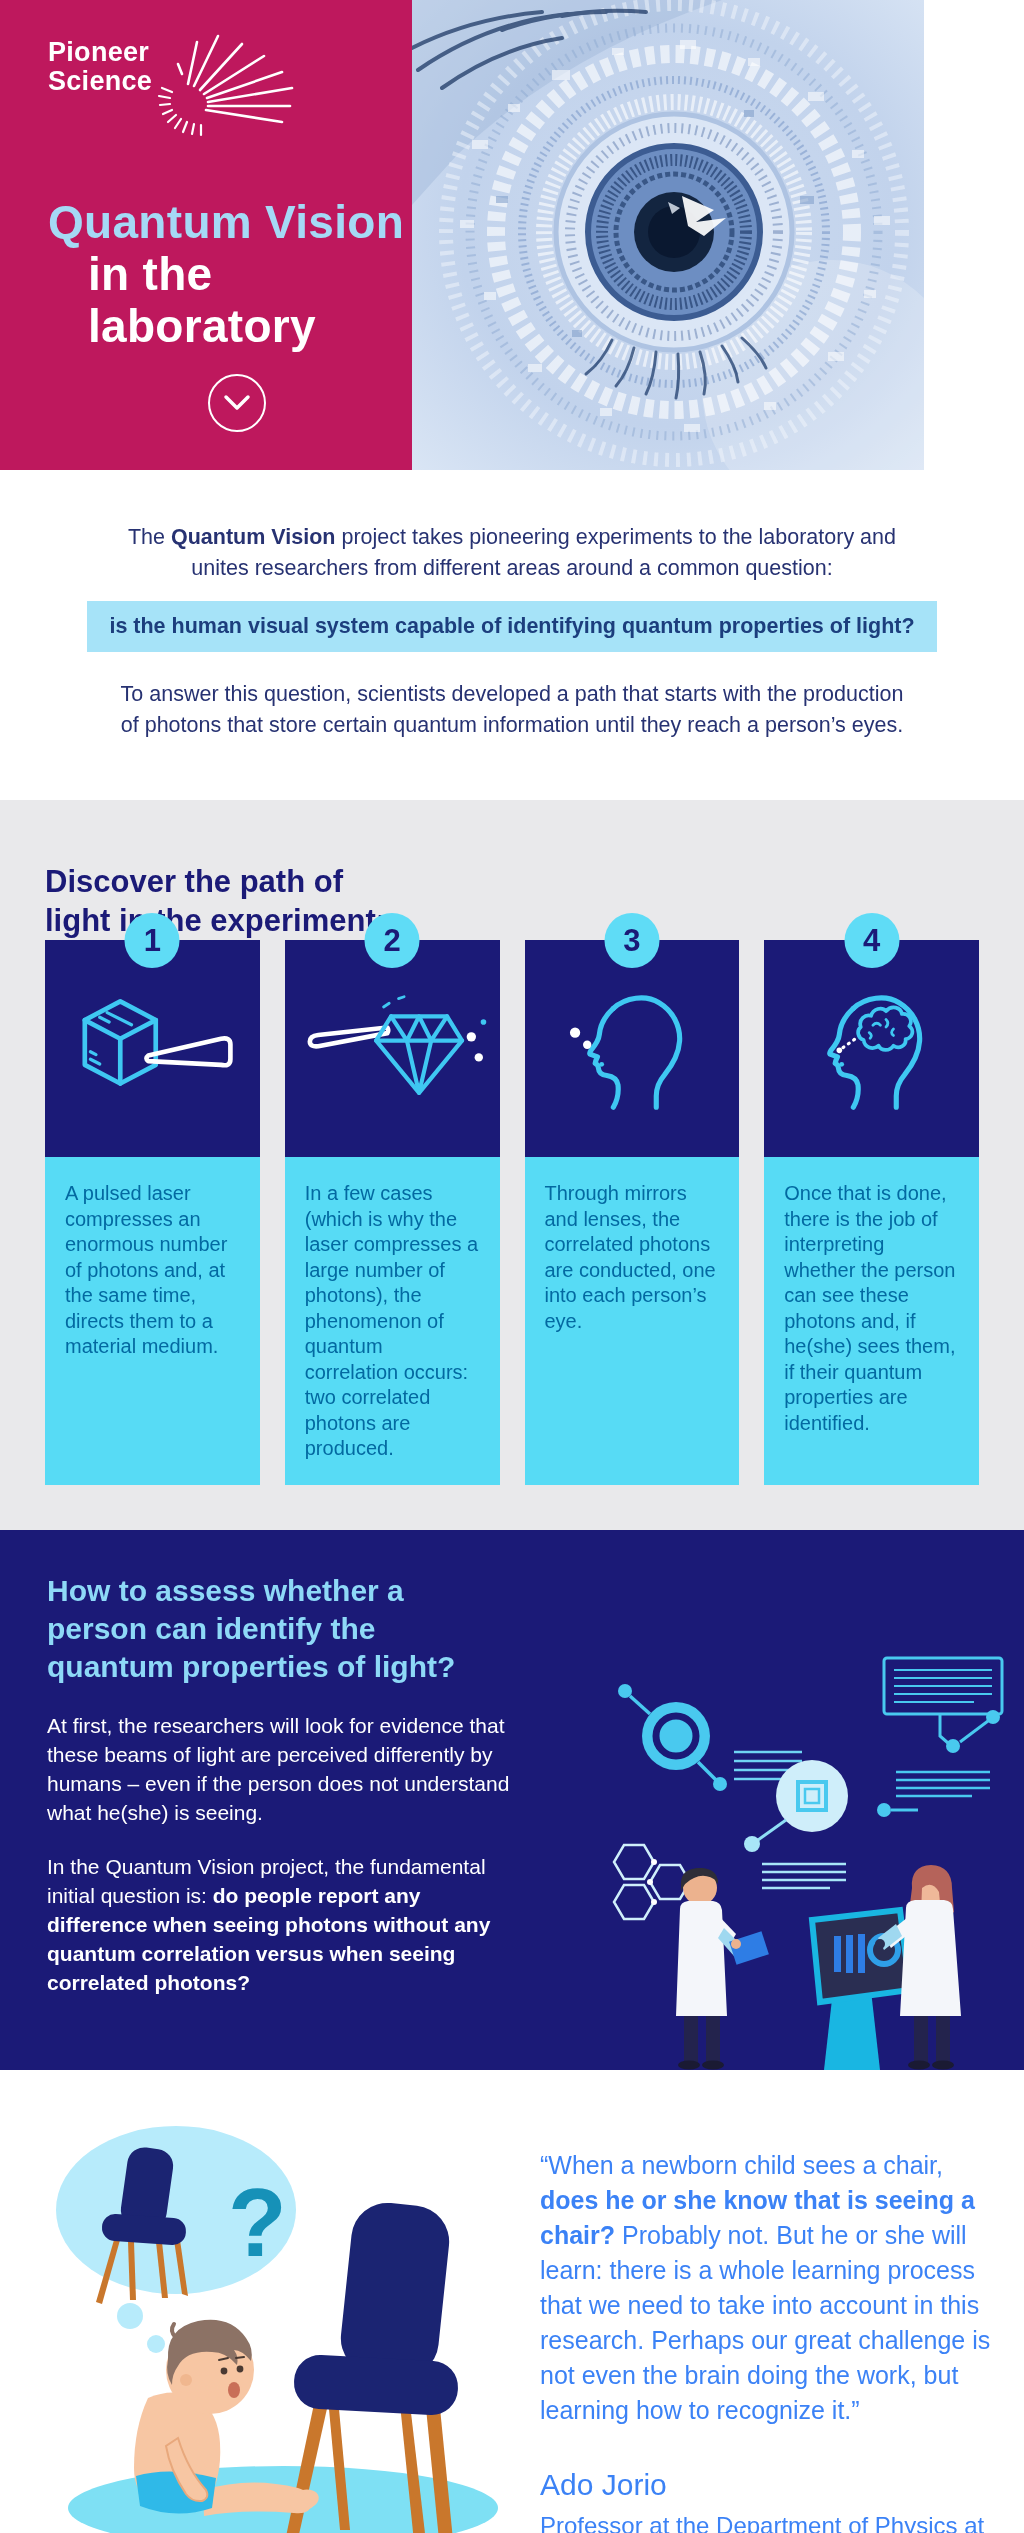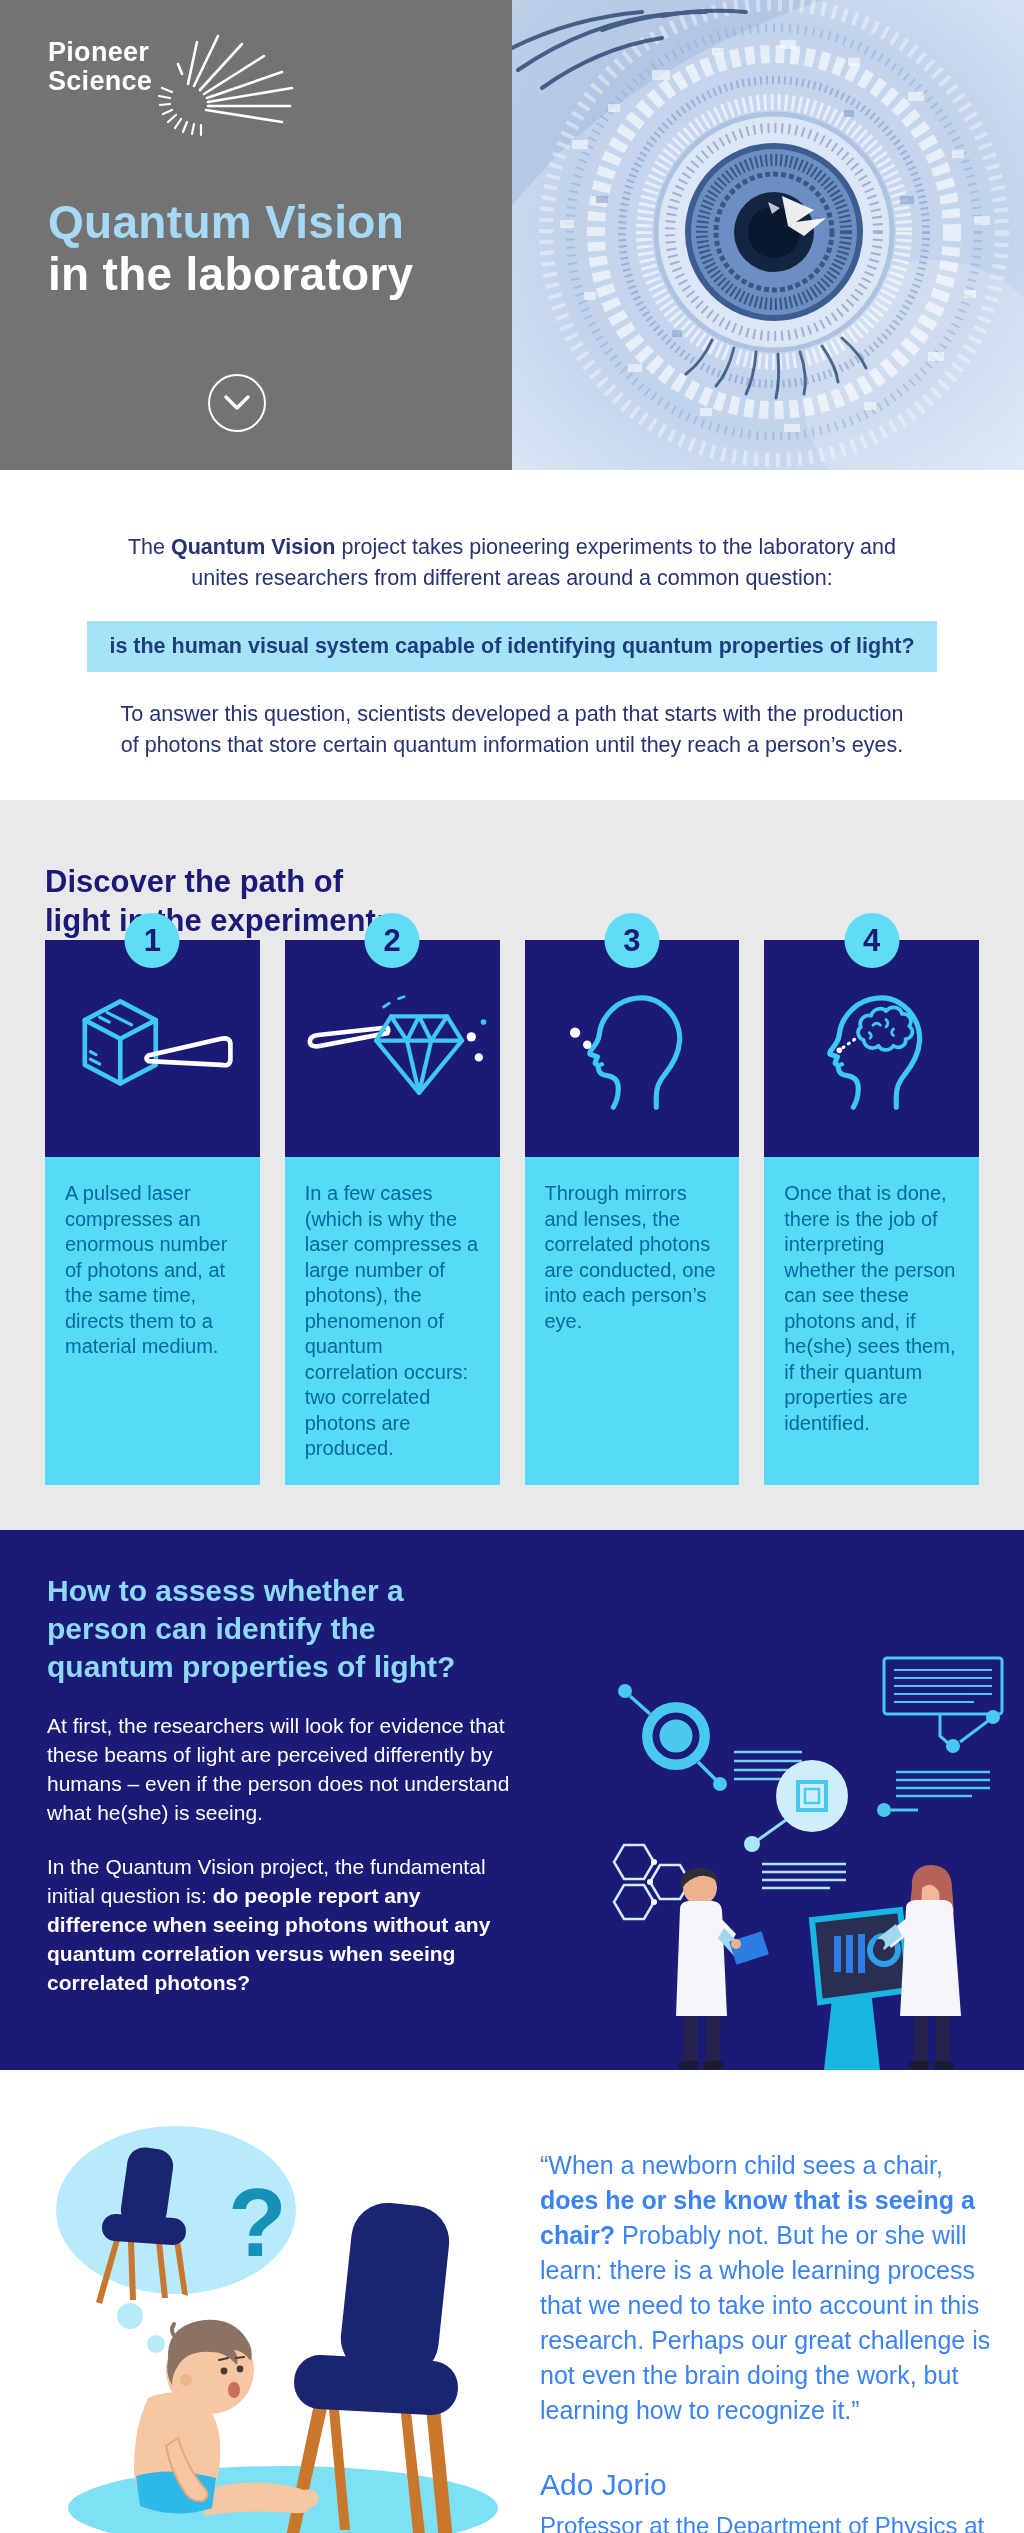--- a/index.html
+++ b/index.html
@@ -3,38 +3,38 @@
 <meta charset="utf-8">
 <style>
   * { box-sizing: border-box; }
   html,body { margin:0; padding:0; background:#ffffff; }
   .page {
     position:relative; width:1024px; height:2533px; margin:0 auto;
     font-family:"Liberation Sans", sans-serif; overflow:hidden; background:#ffffff;
   }
   
   .hero { height:470px; display:flex; }
-  .hero-left { position:relative; width:512px; height:470px; background:#737373; }
+  .hero-left { position:relative; width:412px; height:470px; background:#be185d; }
   .hero-right { position:relative; width:512px; height:470px; overflow:hidden; }
   .logo-text {
     position:absolute; left:48px; top:38px; color:#ffffff;
     font-size:27px; font-weight:bold; line-height:29px; letter-spacing:.3px;
   }
   .burst { position:absolute; left:152px; top:22px; }
   .hero-title { position:absolute; left:48px; top:196px; font-weight:bold; font-size:46px; line-height:52px; letter-spacing:.3px; }
   .hero-title .t1 { color:#a5d9f5; }
-  .hero-title .t2 { color:#ffffff; }
+  .hero-title .t2 { color:#ffffff;margin-left:40px; }
   .scroll-btn {
     position:absolute; left:208px; top:374px; width:58px; height:58px;
     border:2.5px solid #ffffff; border-radius:50%;
     display:flex; align-items:center; justify-content:center; cursor:pointer;
   }
   
   .intro { height:330px; background:#ffffff; text-align:center; padding-top:52px; color:#273272; }
-  .intro-p { width:790px; margin:10px auto; font-size:21.5px; line-height:31px; }
+  .intro-p { width:790px; margin:0 auto; font-size:21.5px; line-height:31px; }
   .intro-highlight {
     display:inline-block; margin:17px auto 0; background:#a6e3f8; color:#1c3e7d;
     font-weight:bold; font-size:21.5px; padding:13px 22px;
   }
   .intro-p.second { margin-top:27px; }
   .bold { font-weight:bold; }
   
   .path { position:relative; height:730px; background:#e9e9eb;padding-left:46px; }
   .path-heading { position:absolute; left:45px; top:36px; color:#1b1a77; font-size:31px; font-weight:bold; line-height:39px; }
   .cards { position:absolute; left:45px; top:140px; width:934px; display:flex; gap:25px; }

